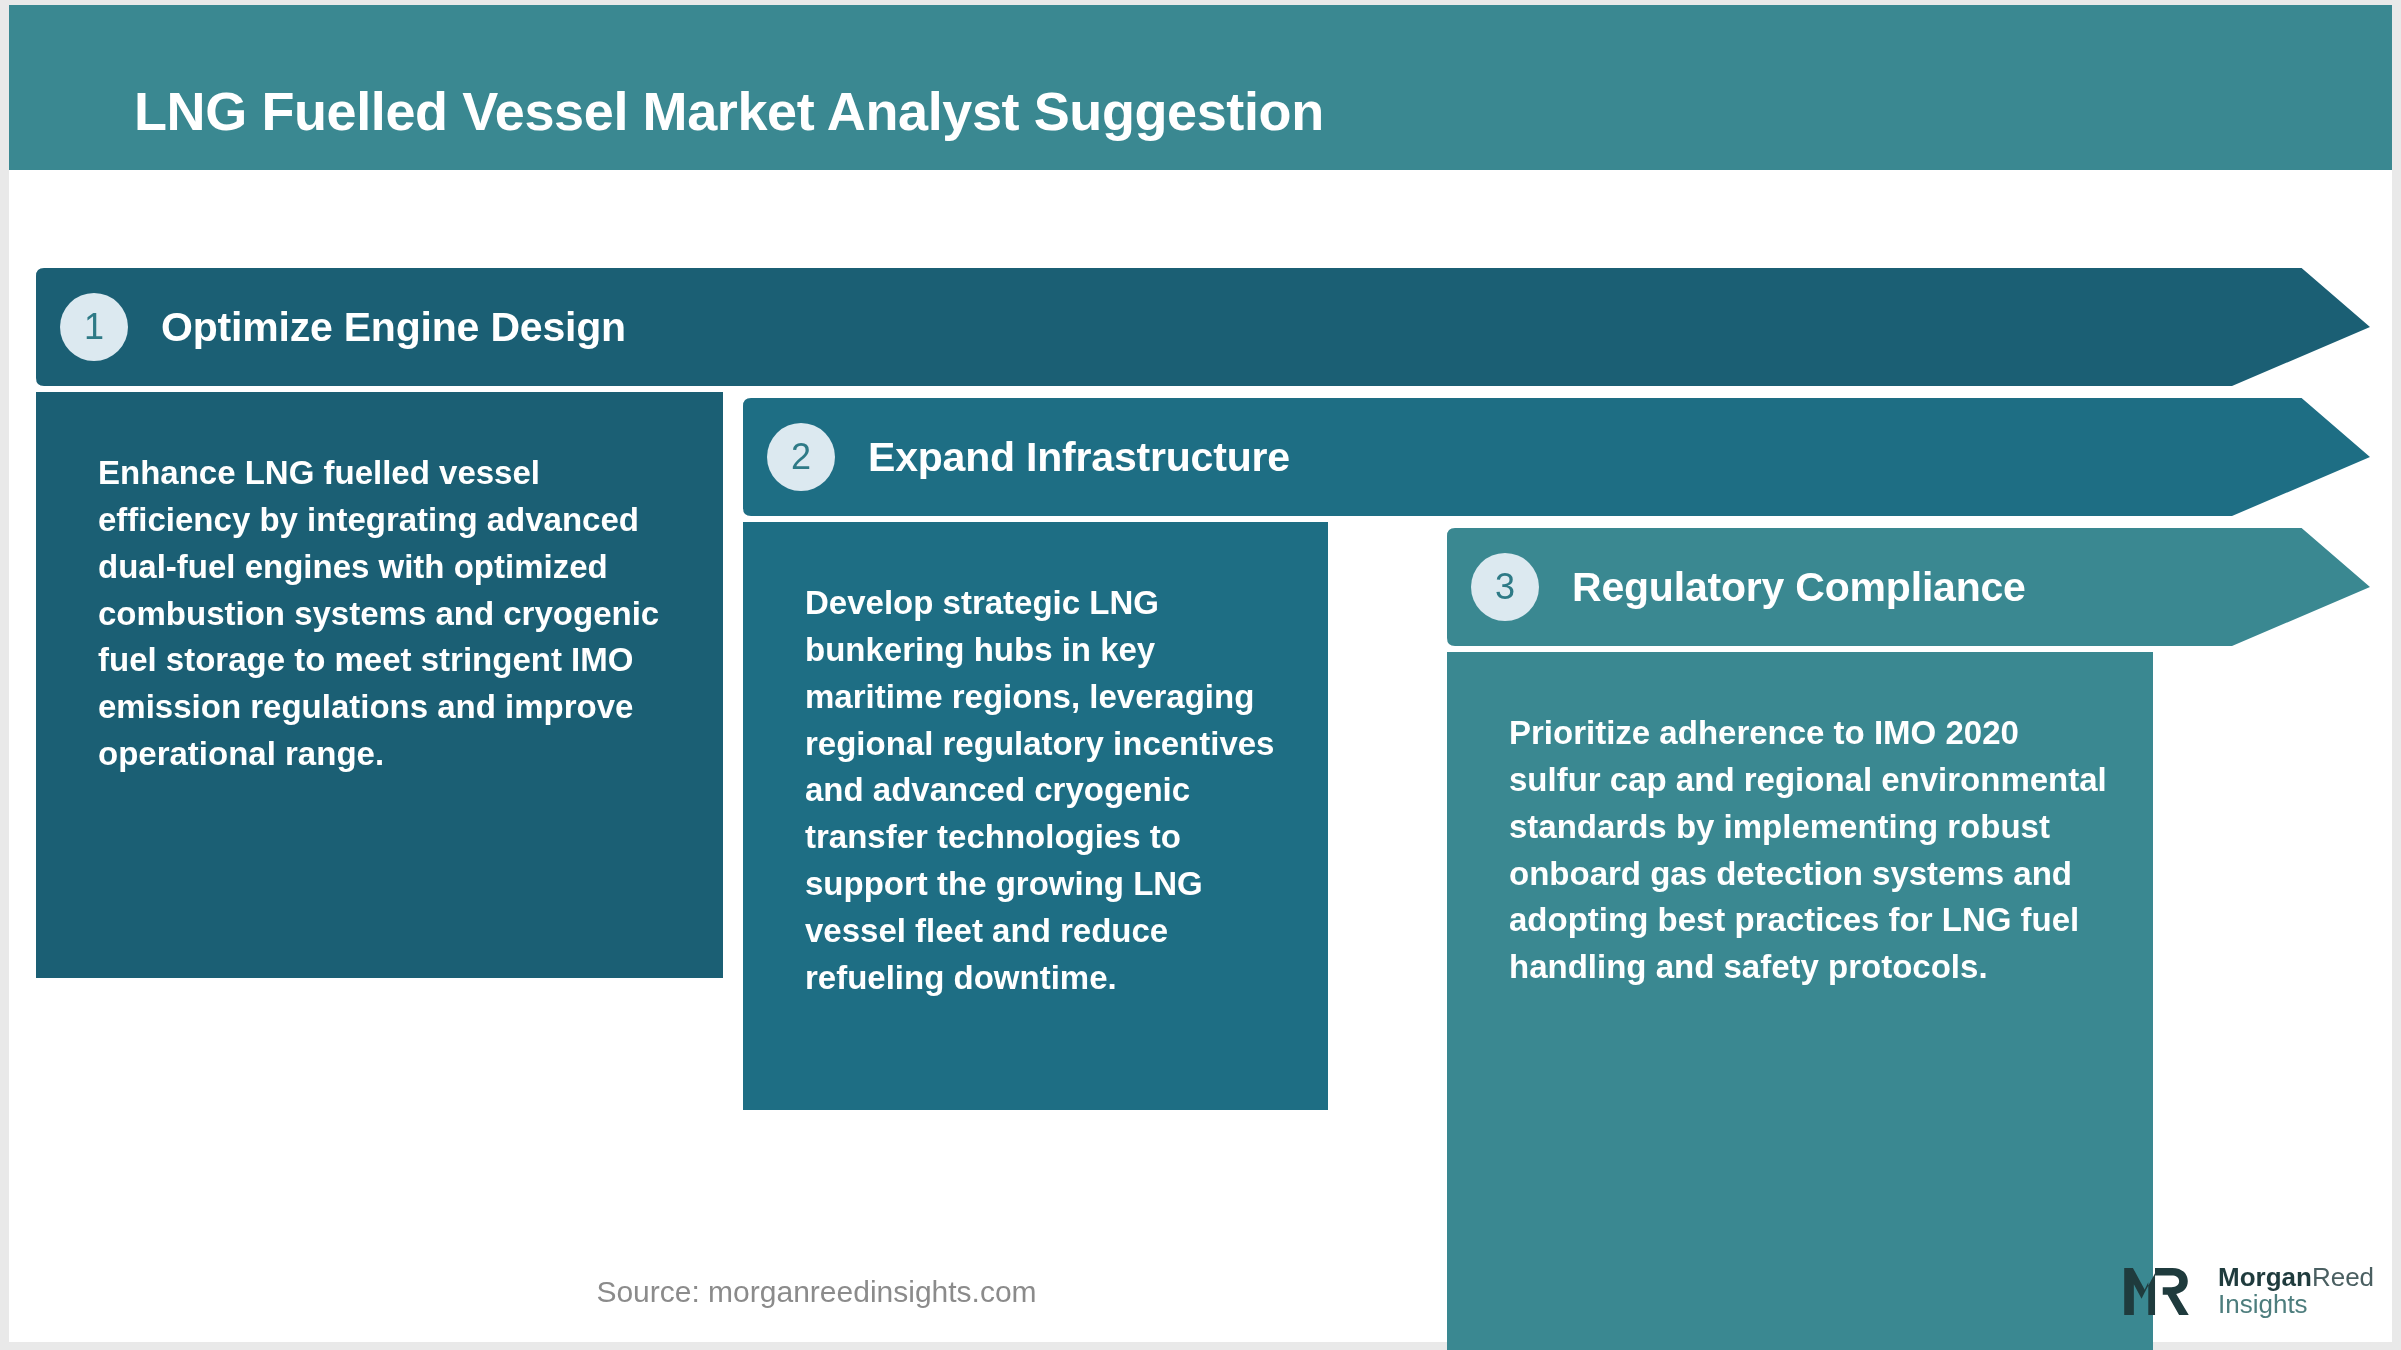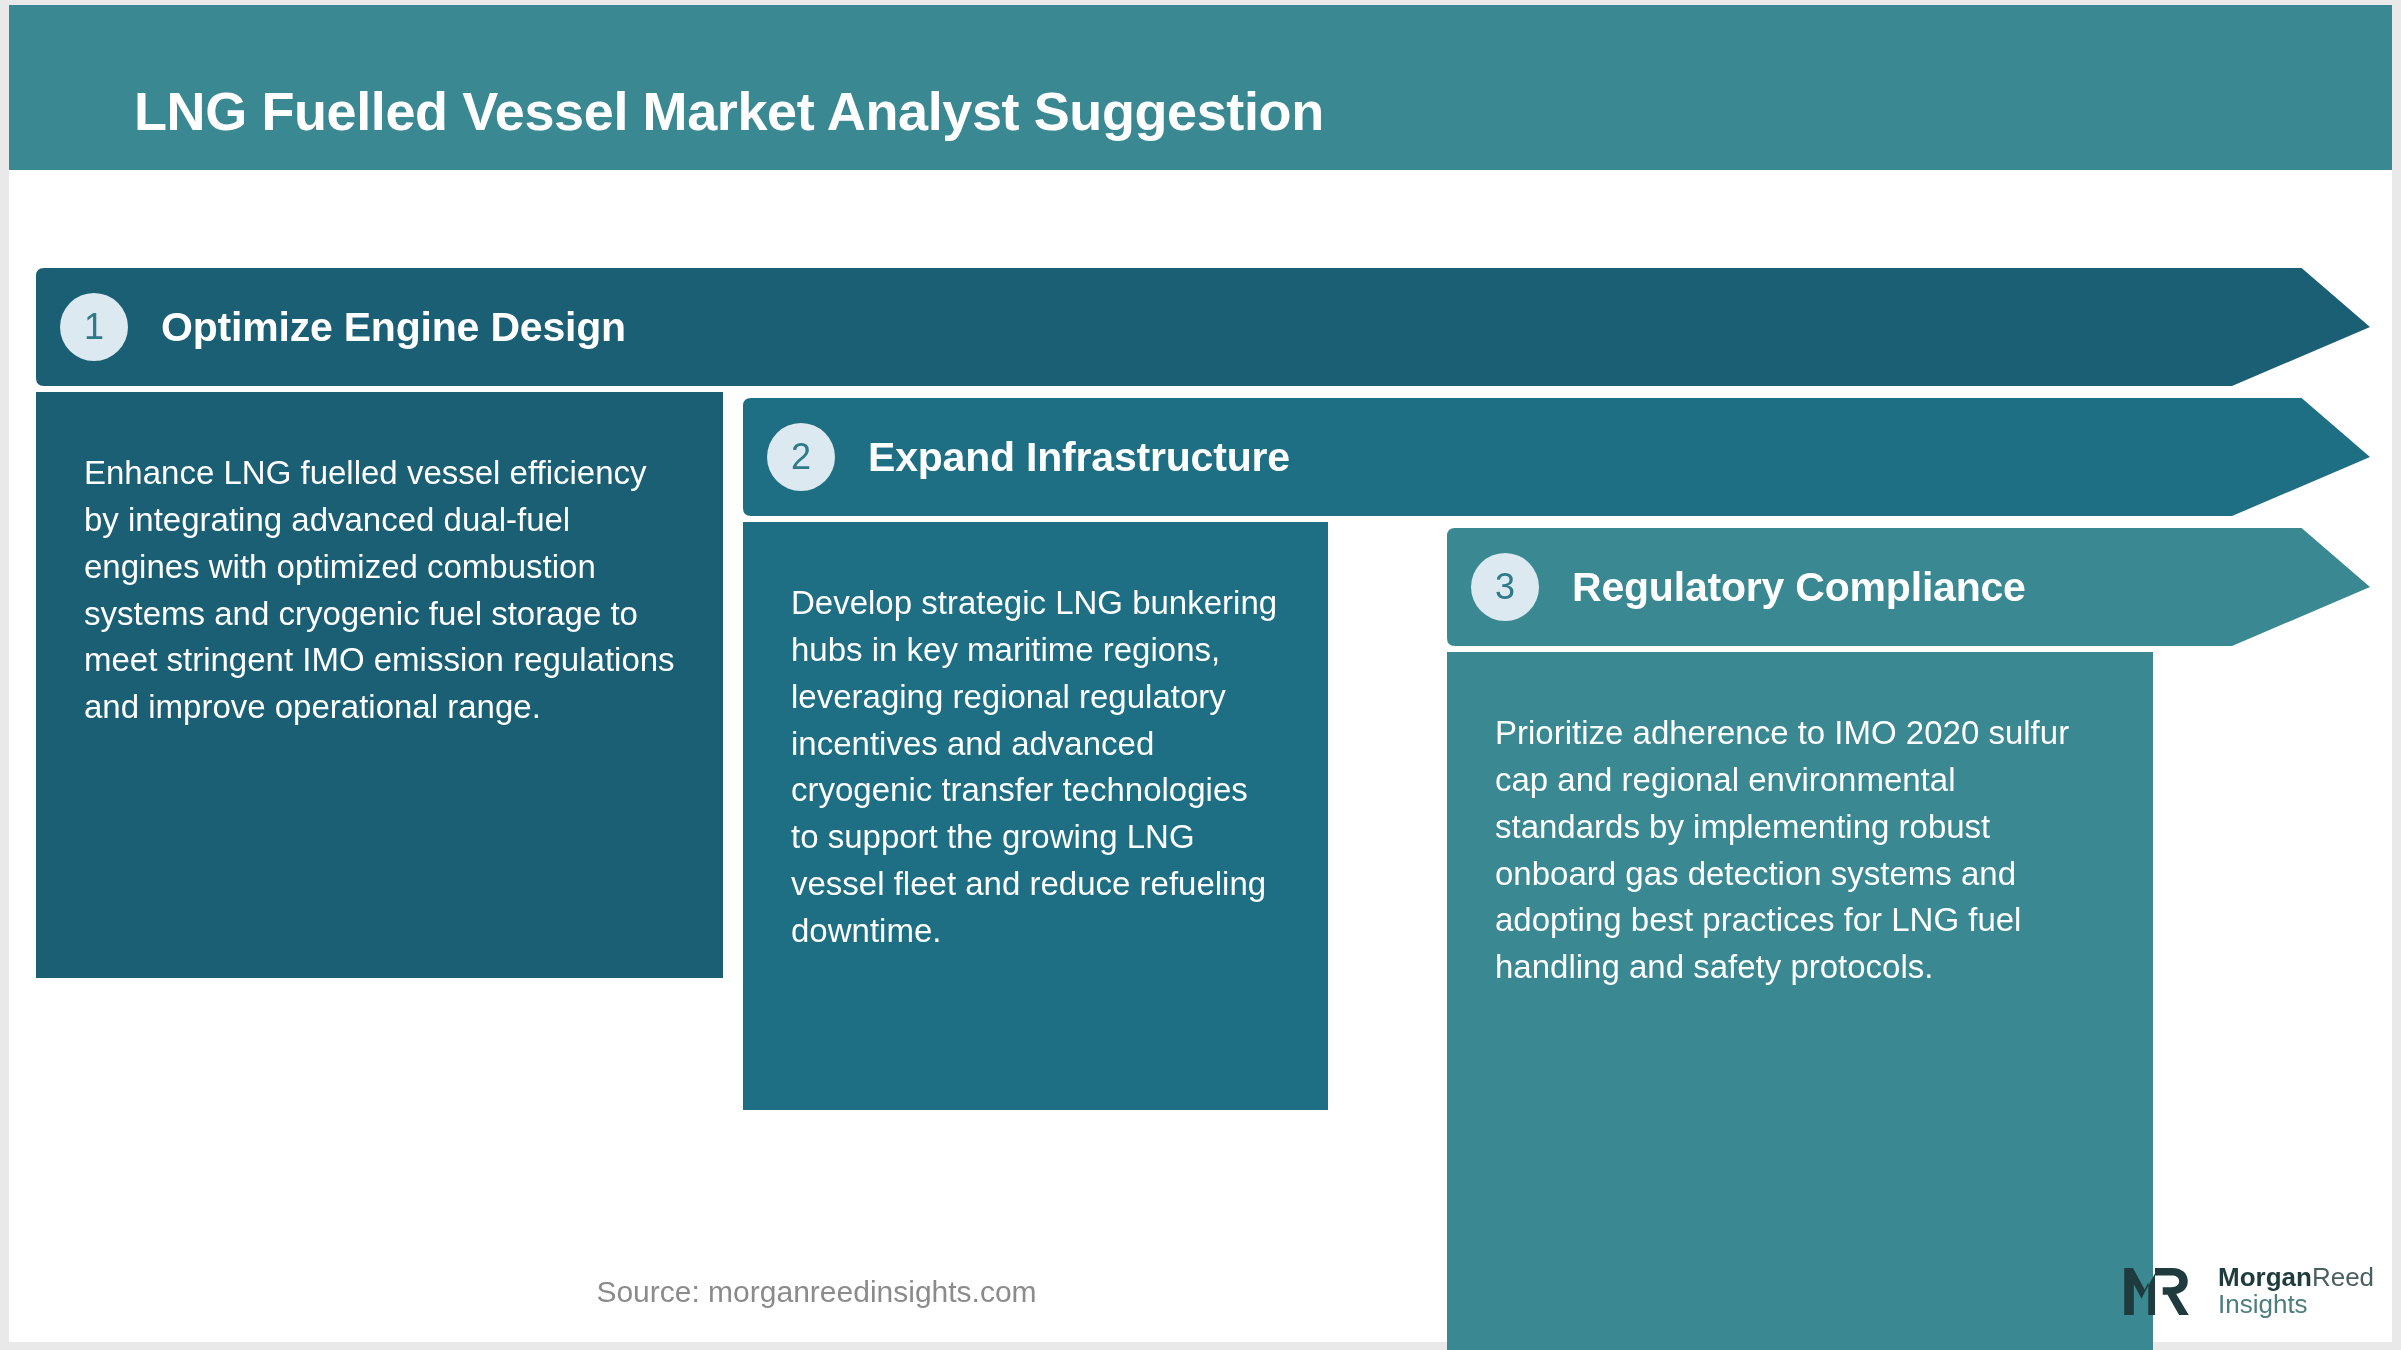--- a/index.html
+++ b/index.html
@@ -124,21 +124,22 @@
     width: 923px;
     height: 118px;
   }
   #banner-3 .banner-inner { padding-left: 24px; }
   #banner-3 .banner-title { margin-left: 33px; }
 
   
   .body-card {
     position: absolute;
     box-sizing: border-box;
-    padding: 58px 46px 0 48px;
+    padding: 58px 46px 0 62px;
+    font-weight: bold;
   }
   .body-text {
     font-size: 33px;
     line-height: 1.42;
     color: #ffffff;
     margin: 0;
   }
 
   #card-1 {
     left: 36px;

